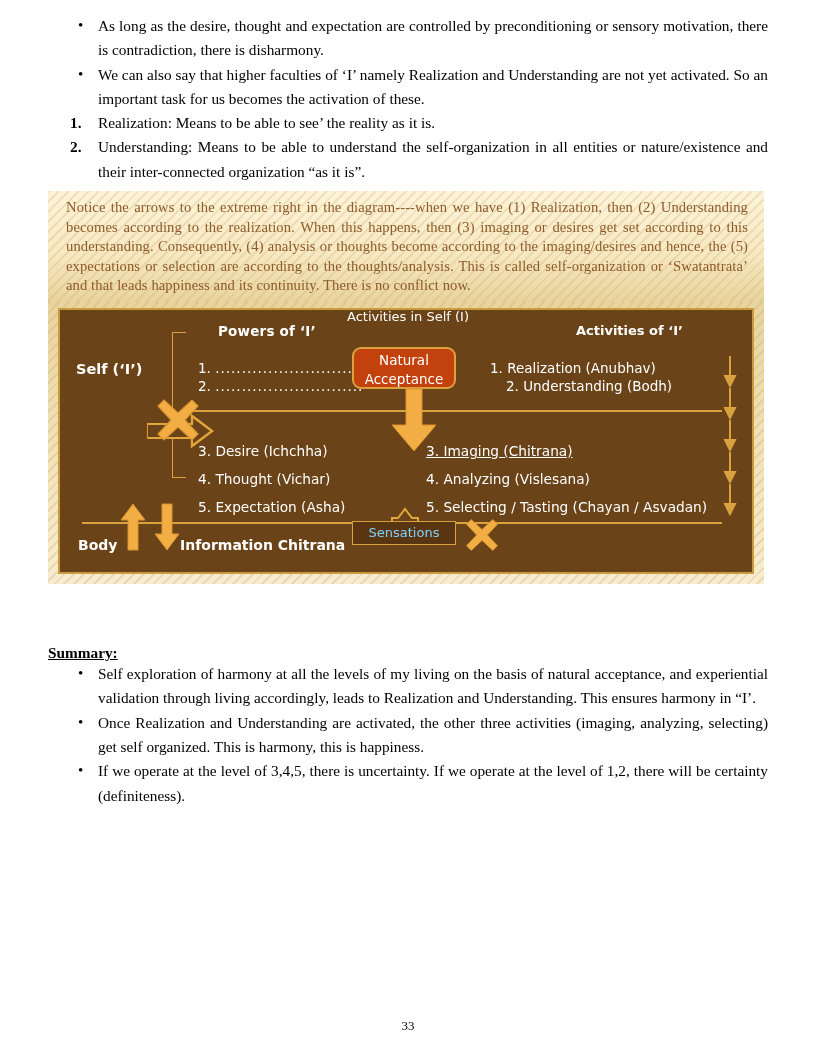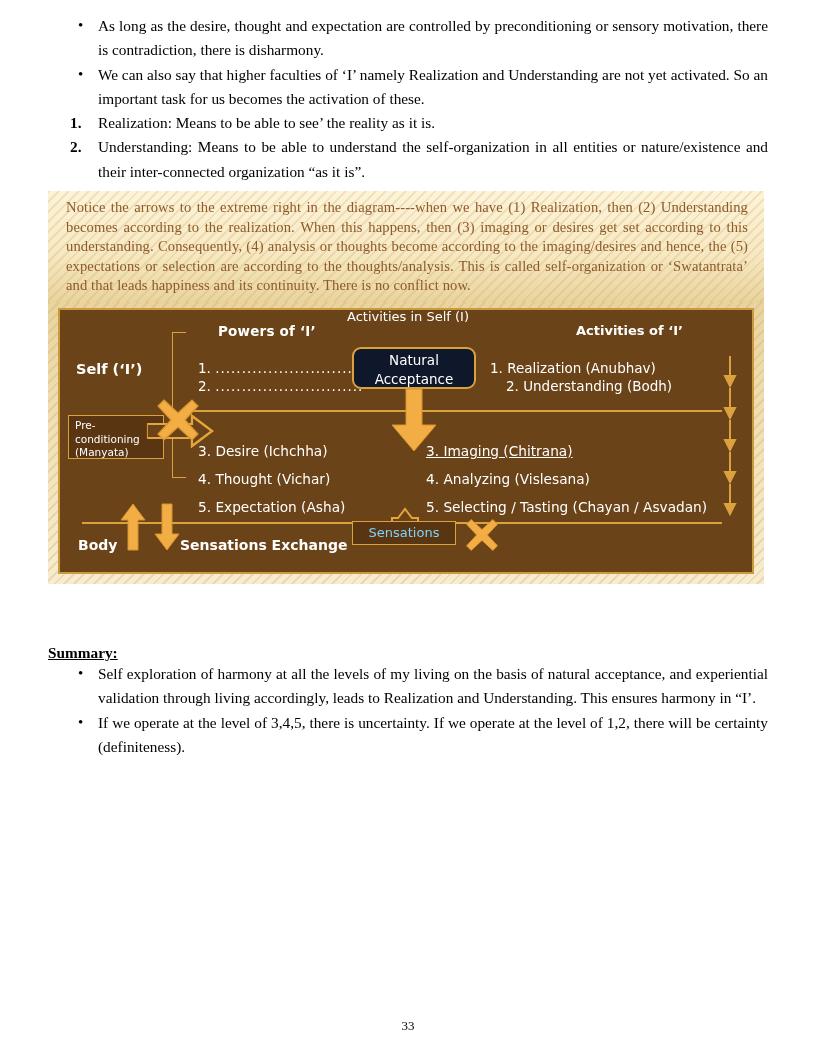--- a/index.html
+++ b/index.html
@@ -155,24 +155,24 @@
   .rgt-4 { left: 366px; top: 161px; font-size: 13.7px; }
   .rgt-5 { left: 366px; top: 189px; font-size: 13.7px; }
 
   .body-label { left: 18px; top: 227px; font-size: 14px; font-weight: bold; }
   .infoex-label { left: 120px; top: 227px; font-size: 14px; font-weight: bold; }
 
   
   .na-box {
     position: absolute;
     left: 292px; top: 37px;
-    width: 124px; height: 42px;
+    width: 104px; height: 42px;
     border: 2px solid #d9a23f;
     border-radius: 9px;
-    background: #0f172a;
+    background: #c2410c;
     text-align: center;
     font-size: 13.5px;
     line-height: 19px;
     padding-top: 2px;
     box-sizing: border-box;
     color: #ffffff;
   }
   .pc-box {
     position: absolute;
     left: 8px; top: 105px;
@@ -293,25 +293,20 @@
         <div>Acceptance</div>
       </div>
 
       <svg class="abs-svg" style="left:328px; top:79px;" width="52" height="64" viewBox="0 0 52 64">
         <polygon points="18,0 34,0 34,36 48,36 26,62 4,36 18,36" fill="#f2ae44" stroke="#d9932c" stroke-width="1"></polygon>
       </svg>
 
       <div class="d-txt act-1">1. Realization (Anubhav)</div>
       <div class="d-txt act-2">2. Understanding (Bodh)</div>
 
-      <div class="pc-box">
-        <div>Pre-</div>
-        <div>conditioning</div>
-        <div>(Manyata)</div>
-      </div>
 
       <svg class="abs-svg" style="left:88px; top:106px;" width="66" height="34" viewBox="0 0 66 34">
         <polygon points="0,8 44,8 44,0 64,15 44,30 44,22 0,22" fill="none" stroke="#d9932c" stroke-width="2.2"></polygon>
         <polygon points="0,8 44,8 44,0 64,15 44,30 44,22 0,22" fill="#6b4318"></polygon>
         <polyline points="0,8 44,8 44,0 64,15 44,30 44,22 0,22" fill="none" stroke="#e2a63c" stroke-width="2.2"></polyline>
       </svg>
 
       <svg class="abs-svg" style="left:96px; top:88px;" width="44" height="44" viewBox="0 0 44 44">
         <path d="M8,2 L22,15 L36,2 L42,8 L29,22 L42,36 L36,42 L22,29 L8,42 L2,36 L15,22 L2,8 Z" fill="#f2ae44" stroke="#d9932c" stroke-width="1.2"></path>
       </svg>
@@ -348,31 +343,34 @@
 
       <svg class="abs-svg" style="left:330px; top:198px;" width="30" height="18" viewBox="0 0 30 18">
         <polyline points="2,17 2,10 8,10 15,1 22,10 28,10 28,17" fill="none" stroke="#e2a63c" stroke-width="2"></polyline>
       </svg>
       <div class="sens-box">Sensations</div>
       <svg class="abs-svg" style="left:404px; top:208px;" width="36" height="34" viewBox="0 0 44 44">
         <path d="M8,2 L22,15 L36,2 L42,8 L29,22 L42,36 L36,42 L22,29 L8,42 L2,36 L15,22 L2,8 Z" fill="#f2ae44" stroke="#d9932c" stroke-width="1.2"></path>
       </svg>
 
       <div class="d-txt body-label">Body</div>
-      <div class="d-txt infoex-label">Sensations  Exchange</div>
+      <div class="d-txt infoex-label">Information  Chitrana</div>
 
     </div>
   </div>
 
   <div class="spacer-after-diagram"></div>
 
   <div class="summary-title">Summary:</div>
   <ul class="bullets">
     <li>
       <span>Self exploration of harmony at all the levels of my living on the basis of natural acceptance, and experiential validation through living accordingly, leads to Realization and Understanding. </span><span class="b">This ensures harmony in “I’.</span>
     </li>
     <li>
+      <span>Once Realization and Understanding are activated, the other three activities (imaging, analyzing, selecting) get self organized. </span><span class="b">This is harmony, this is happiness.</span>
+    </li>
+    <li>
       <span>If we operate at the level of 3,4,5, there is uncertainty. If we operate at the level of 1,2, there will be certainty (definiteness).</span><span class="b"></span>
     </li>
   </ul>
 
   <div class="page-number">33</div>
 </div>
 
 </body></html>

